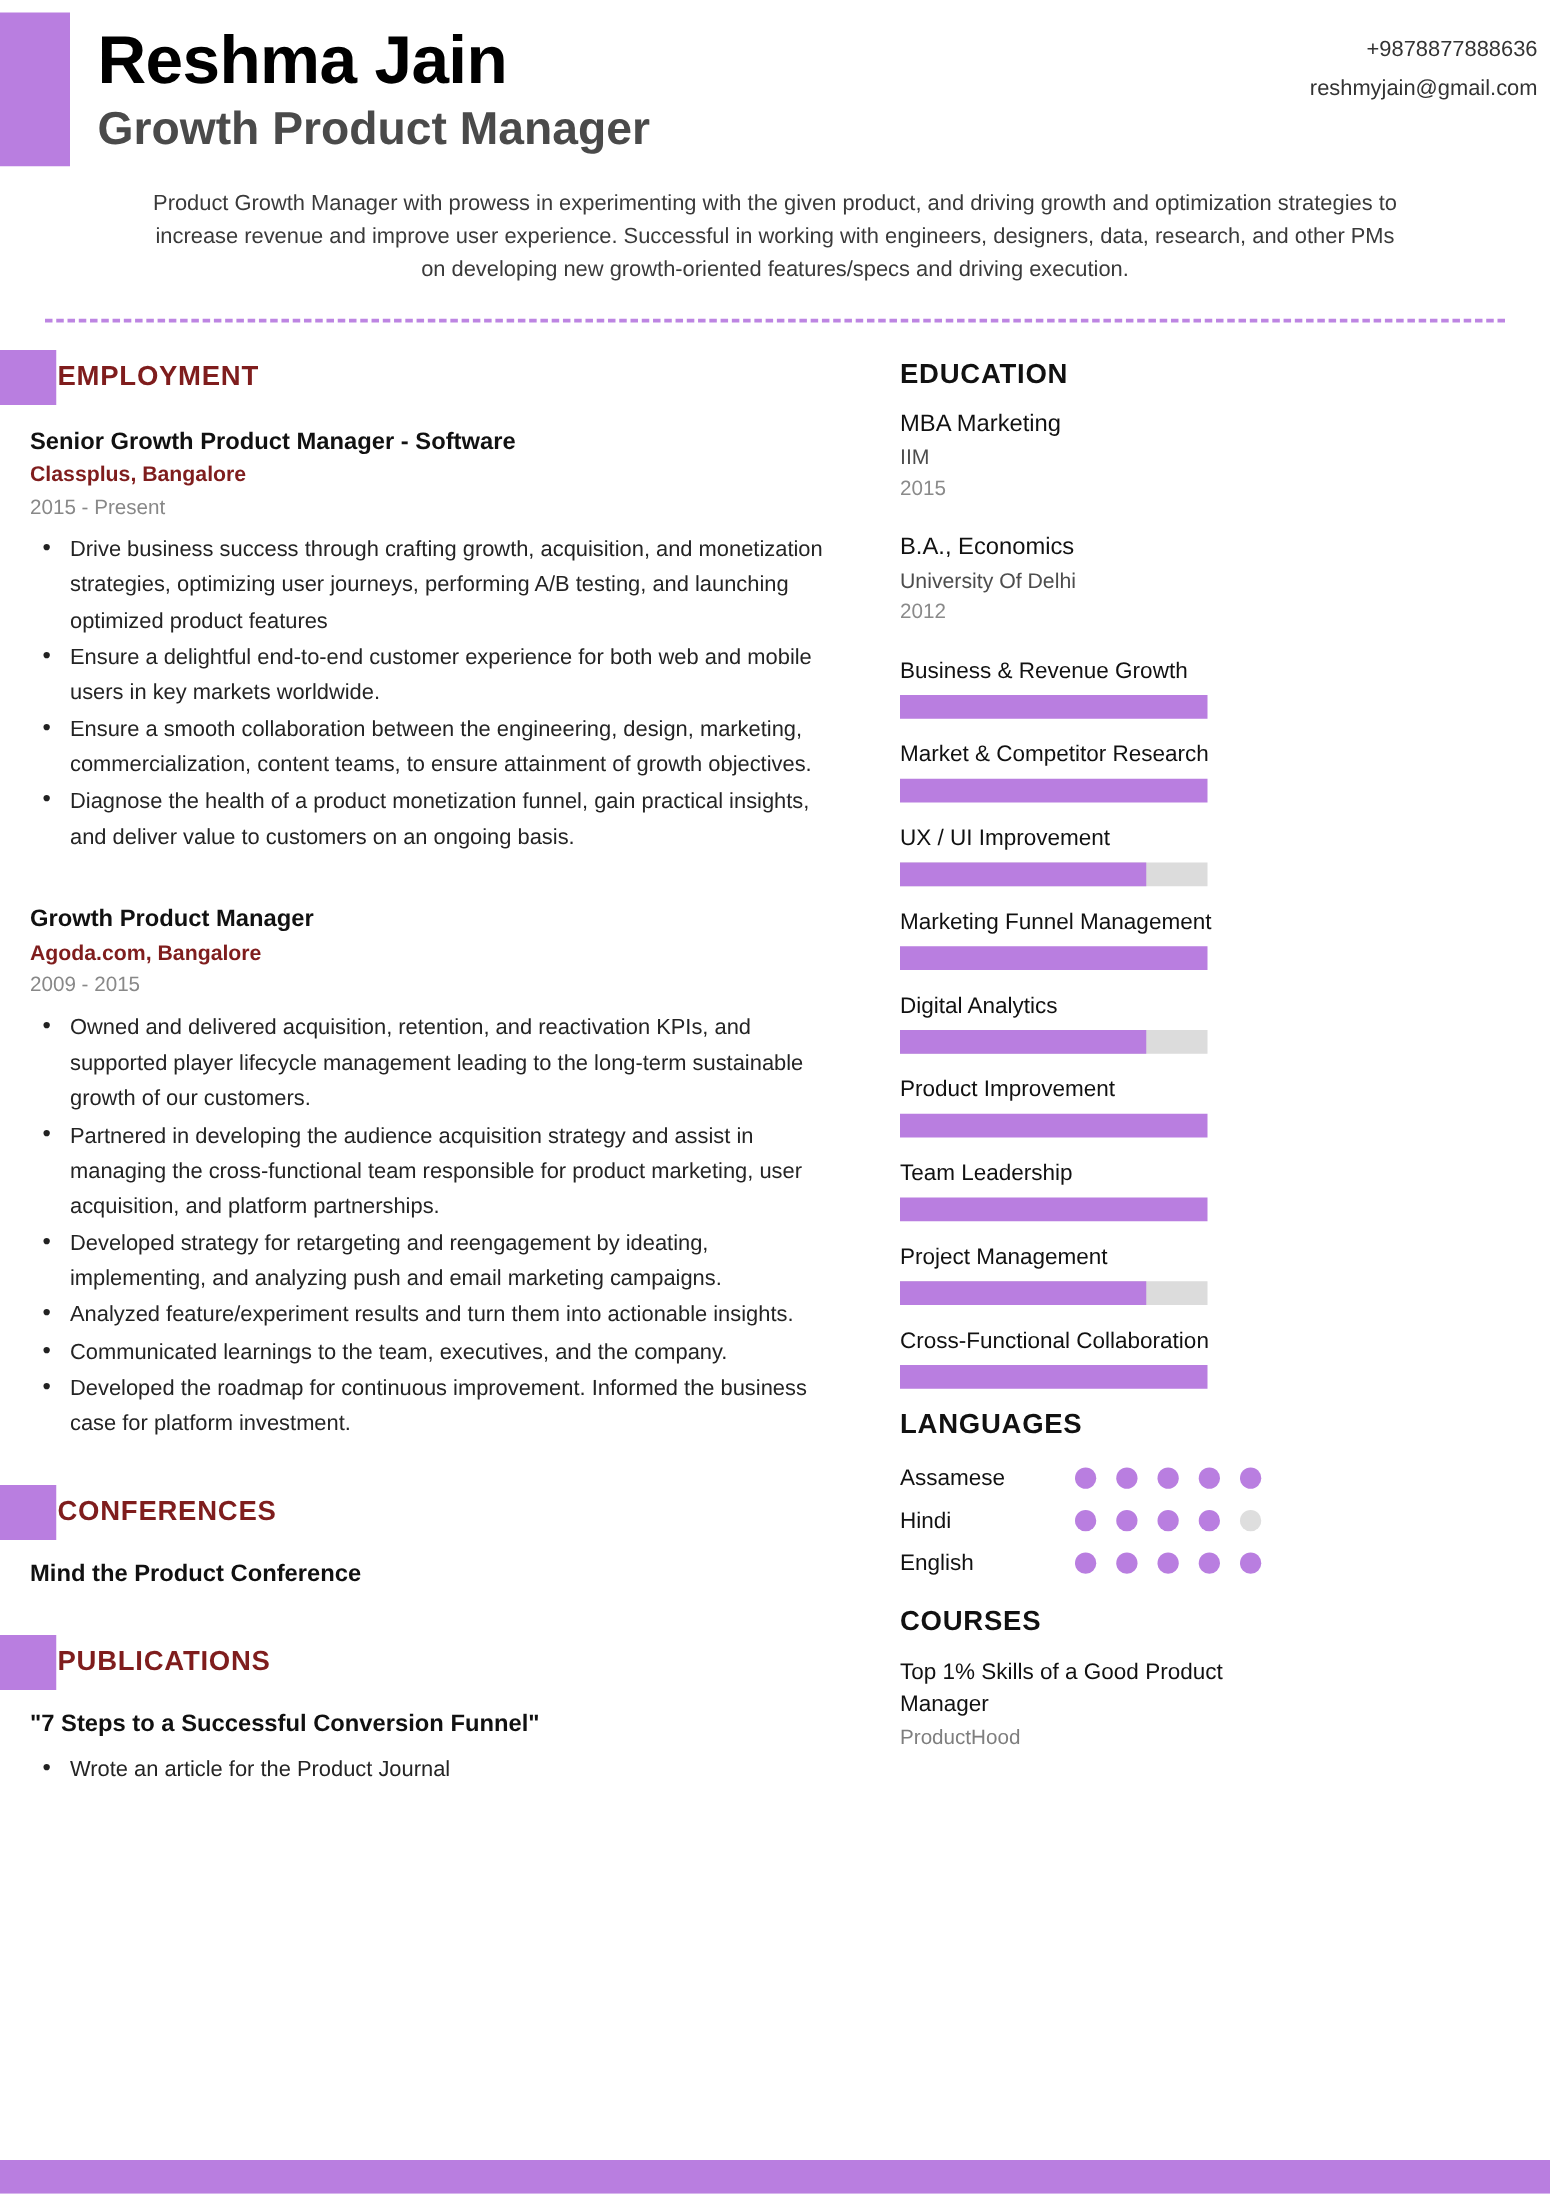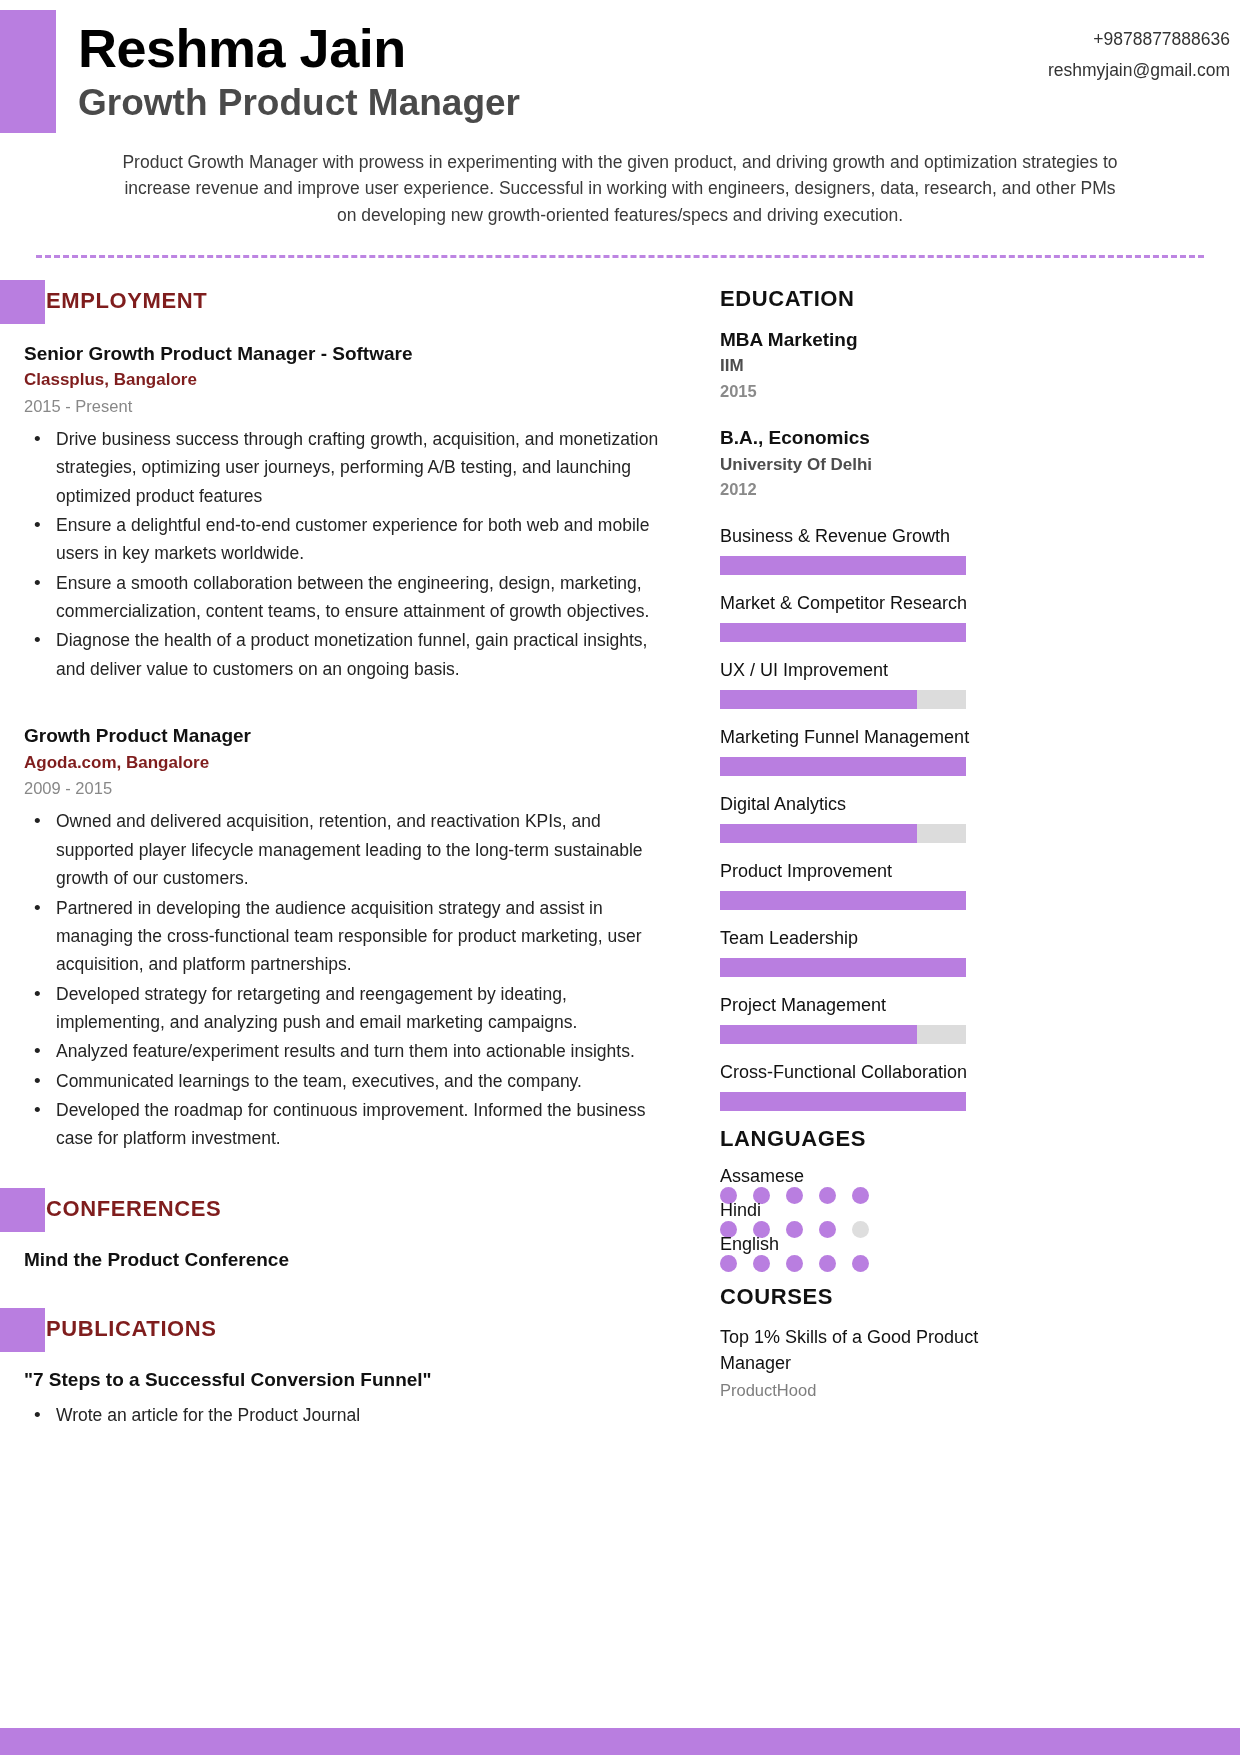--- a/index.html
+++ b/index.html
@@ -160,21 +160,21 @@
   }
 
   
   .r-sec-title {
     font-size: 22px;
     font-weight: bold;
     letter-spacing: 0.6px;
     color: #111;
     margin-bottom: 14px;
   }
-  .edu-item { margin-bottom: 20px; font-weight: bold; }
+  .edu-item { margin-bottom: 20px; }
   .edu-degree {
     font-size: 19px;
     color: #111;
     line-height: 1.45;
   }
   .edu-school {
     font-size: 17px;
     color: #4d4d4d;
     line-height: 1.5;
   }
@@ -199,23 +199,22 @@
     position: relative;
   }
   .skill-fill {
     height: 19px;
     background: #b97ee0;
   }
 
   .lang-wrap { margin-top: 12px; }
   .lang-row {
     display: flex;
-    align-items: flex-start;
+    align-items: center;
     height: 34px;
-    flex-direction: column;
   }
   .lang-name {
     font-size: 18px;
     color: #111;
     width: 140px;
   }
   .dots { display: flex; gap: 16px; }
   .dot {
     width: 17px;
     height: 17px;

